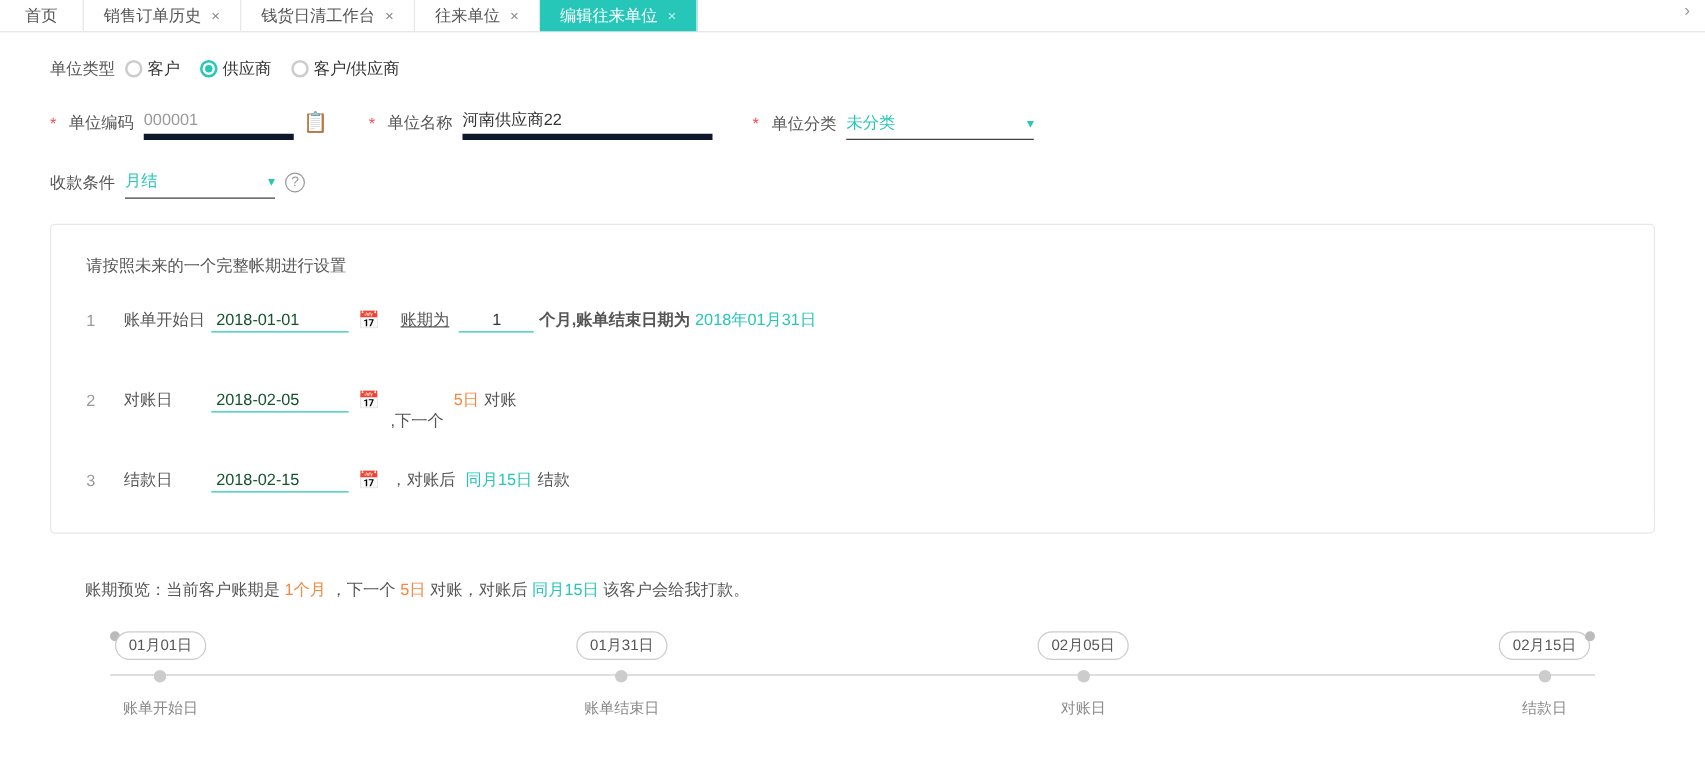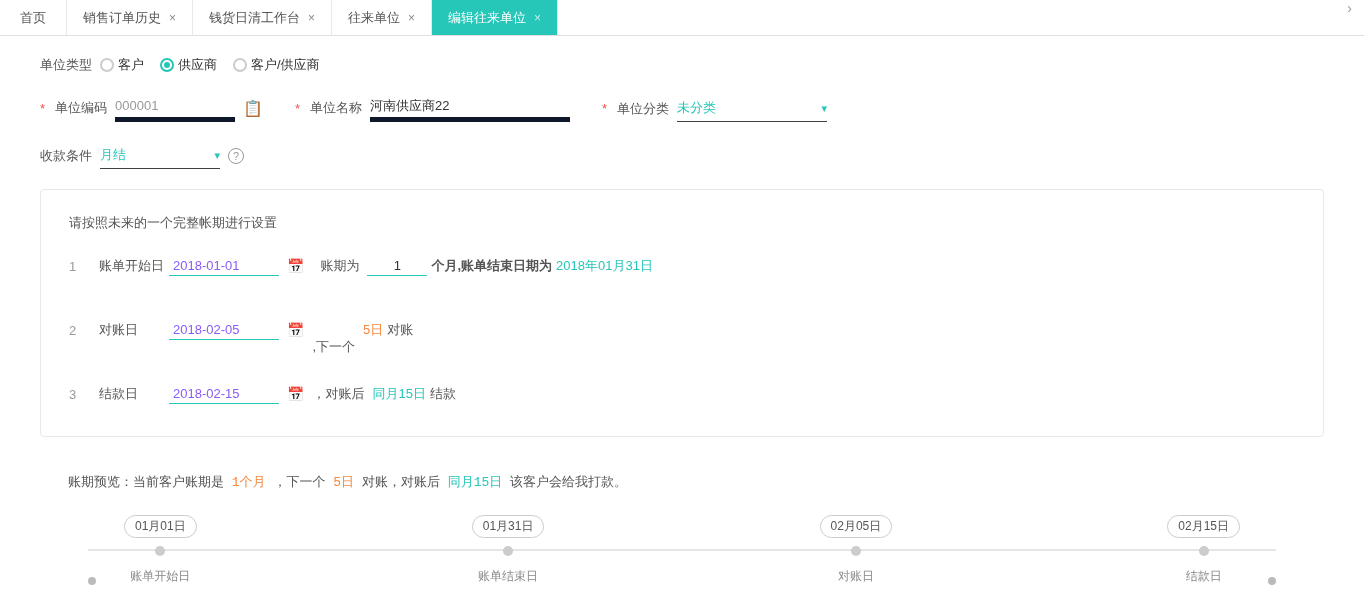--- a/index.html
+++ b/index.html
@@ -4,21 +4,21 @@
   <style>
     * { box-sizing: border-box; margin: 0; padding: 0; }
     body { font-family: 'Microsoft YaHei', Arial, sans-serif; font-size: 13px; color: #333; background: #f5f5f5; }
 
     
     .tabs-bar {
       display: flex;
       align-items: flex-start;
       background: #fff;
       border-bottom: 1px solid #e0e0e0;
-      height: 36px;
+      height: 26px;
       padding: 0;
     }
     .tab-item {
       display: flex;
       align-items: center;
       padding: 0 16px;
       height: 100%;
       cursor: pointer;
       font-size: 13px;
       color: #555;
@@ -203,21 +203,21 @@
     }
     .row-label {
       width: 70px;
       color: #555;
     }
     .row-date-input {
       border: none;
       border-bottom: 1px solid #26c6b8;
       padding: 2px 4px;
       font-size: 13px;
-      color: #8b5cf6;
+      color: #14532d;
       outline: none;
       width: 110px;
       background: transparent;
     }
     .row-desc {
       margin-left: 8px;
       color: #555;
       font-size: 13px;
     }
     .highlight-teal { color: #26c6b8; }
@@ -236,31 +236,29 @@
 
     
     .preview-section {
       background: #fff;
       padding: 16px 28px;
     }
     .preview-text {
       font-size: 13px;
       color: #555;
       margin-bottom: 24px;
-      font-family: Liberation Mono, monospace;
     }
 
     
     .timeline-container {
       position: relative;
       display: flex;
-      align-items: flex-end;
+      align-items: flex-start;
       padding: 0 20px;
       margin-top: 8px;
-      gap: 32px;
     }
     .timeline-line {
       position: absolute;
       top: 50%;
       left: 20px;
       right: 20px;
       height: 1px;
       background: #ccc;
       transform: translateY(-50%);
       z-index: 0;
@@ -395,21 +393,21 @@
   </div>
 
   <div class="card-section">
     <div class="card-title">请按照未来的一个完整帐期进行设置</div>
 
     <div class="setting-row">
       <span class="row-num">1</span>
       <span class="row-label">账单开始日</span>
       <input class="row-date-input" type="text" value="2018-01-01" style="">
       <span class="cal-icon" style="margin-left:8px;">📅</span>
-      <span class="row-desc" style="margin-left:16px;">账期为</span>
+      <span class="row-desc" style="margin-left:16px;text-decoration:underline;">账期为</span>
       <input class="period-input" type="text" style="margin-left: 8px;" value="1">
       <span class="row-desc" style="margin-left:4px;font-weight:bold;">个月,账单结束日期为</span>
       <span class="row-desc highlight-teal" style="margin-left:4px;">2018年01月31日</span>
     </div>
 
     <div class="setting-row">
       <span class="row-num">2</span>
       <span class="row-label">对账日</span>
       <input class="row-date-input" type="text" value="2018-02-05" style="">
       <span class="cal-icon" style="margin-left:8px;">📅</span>

